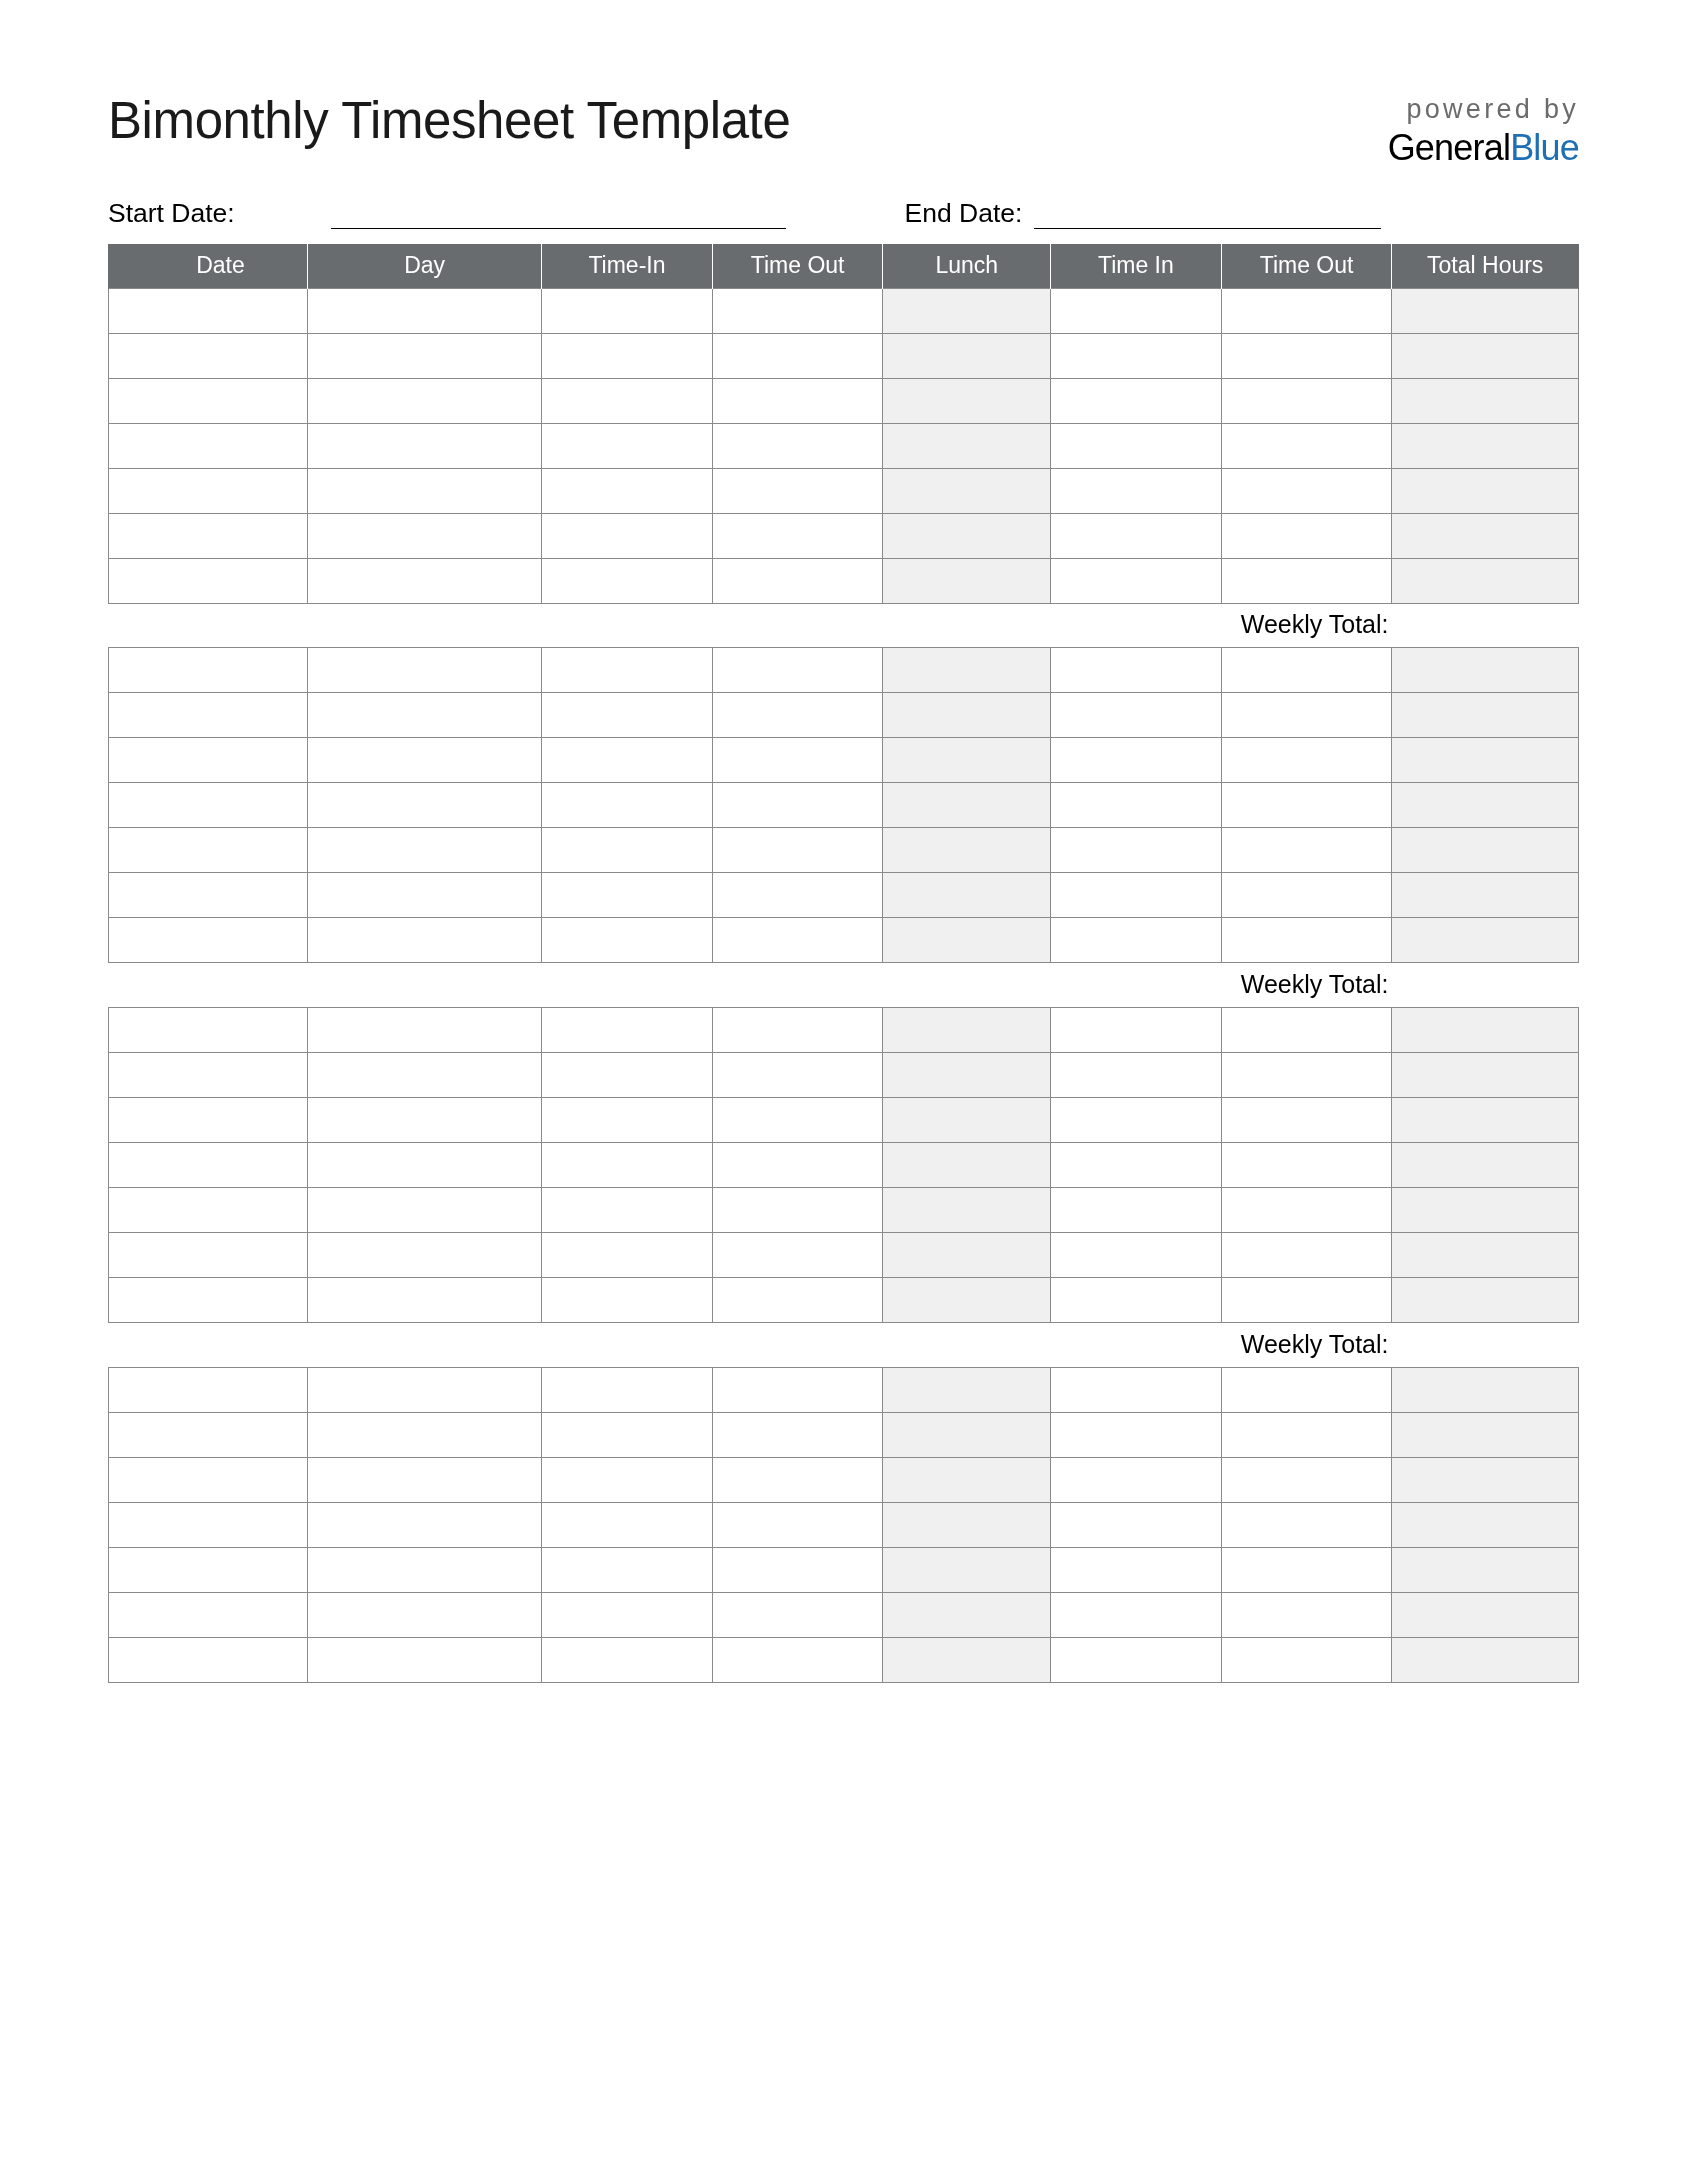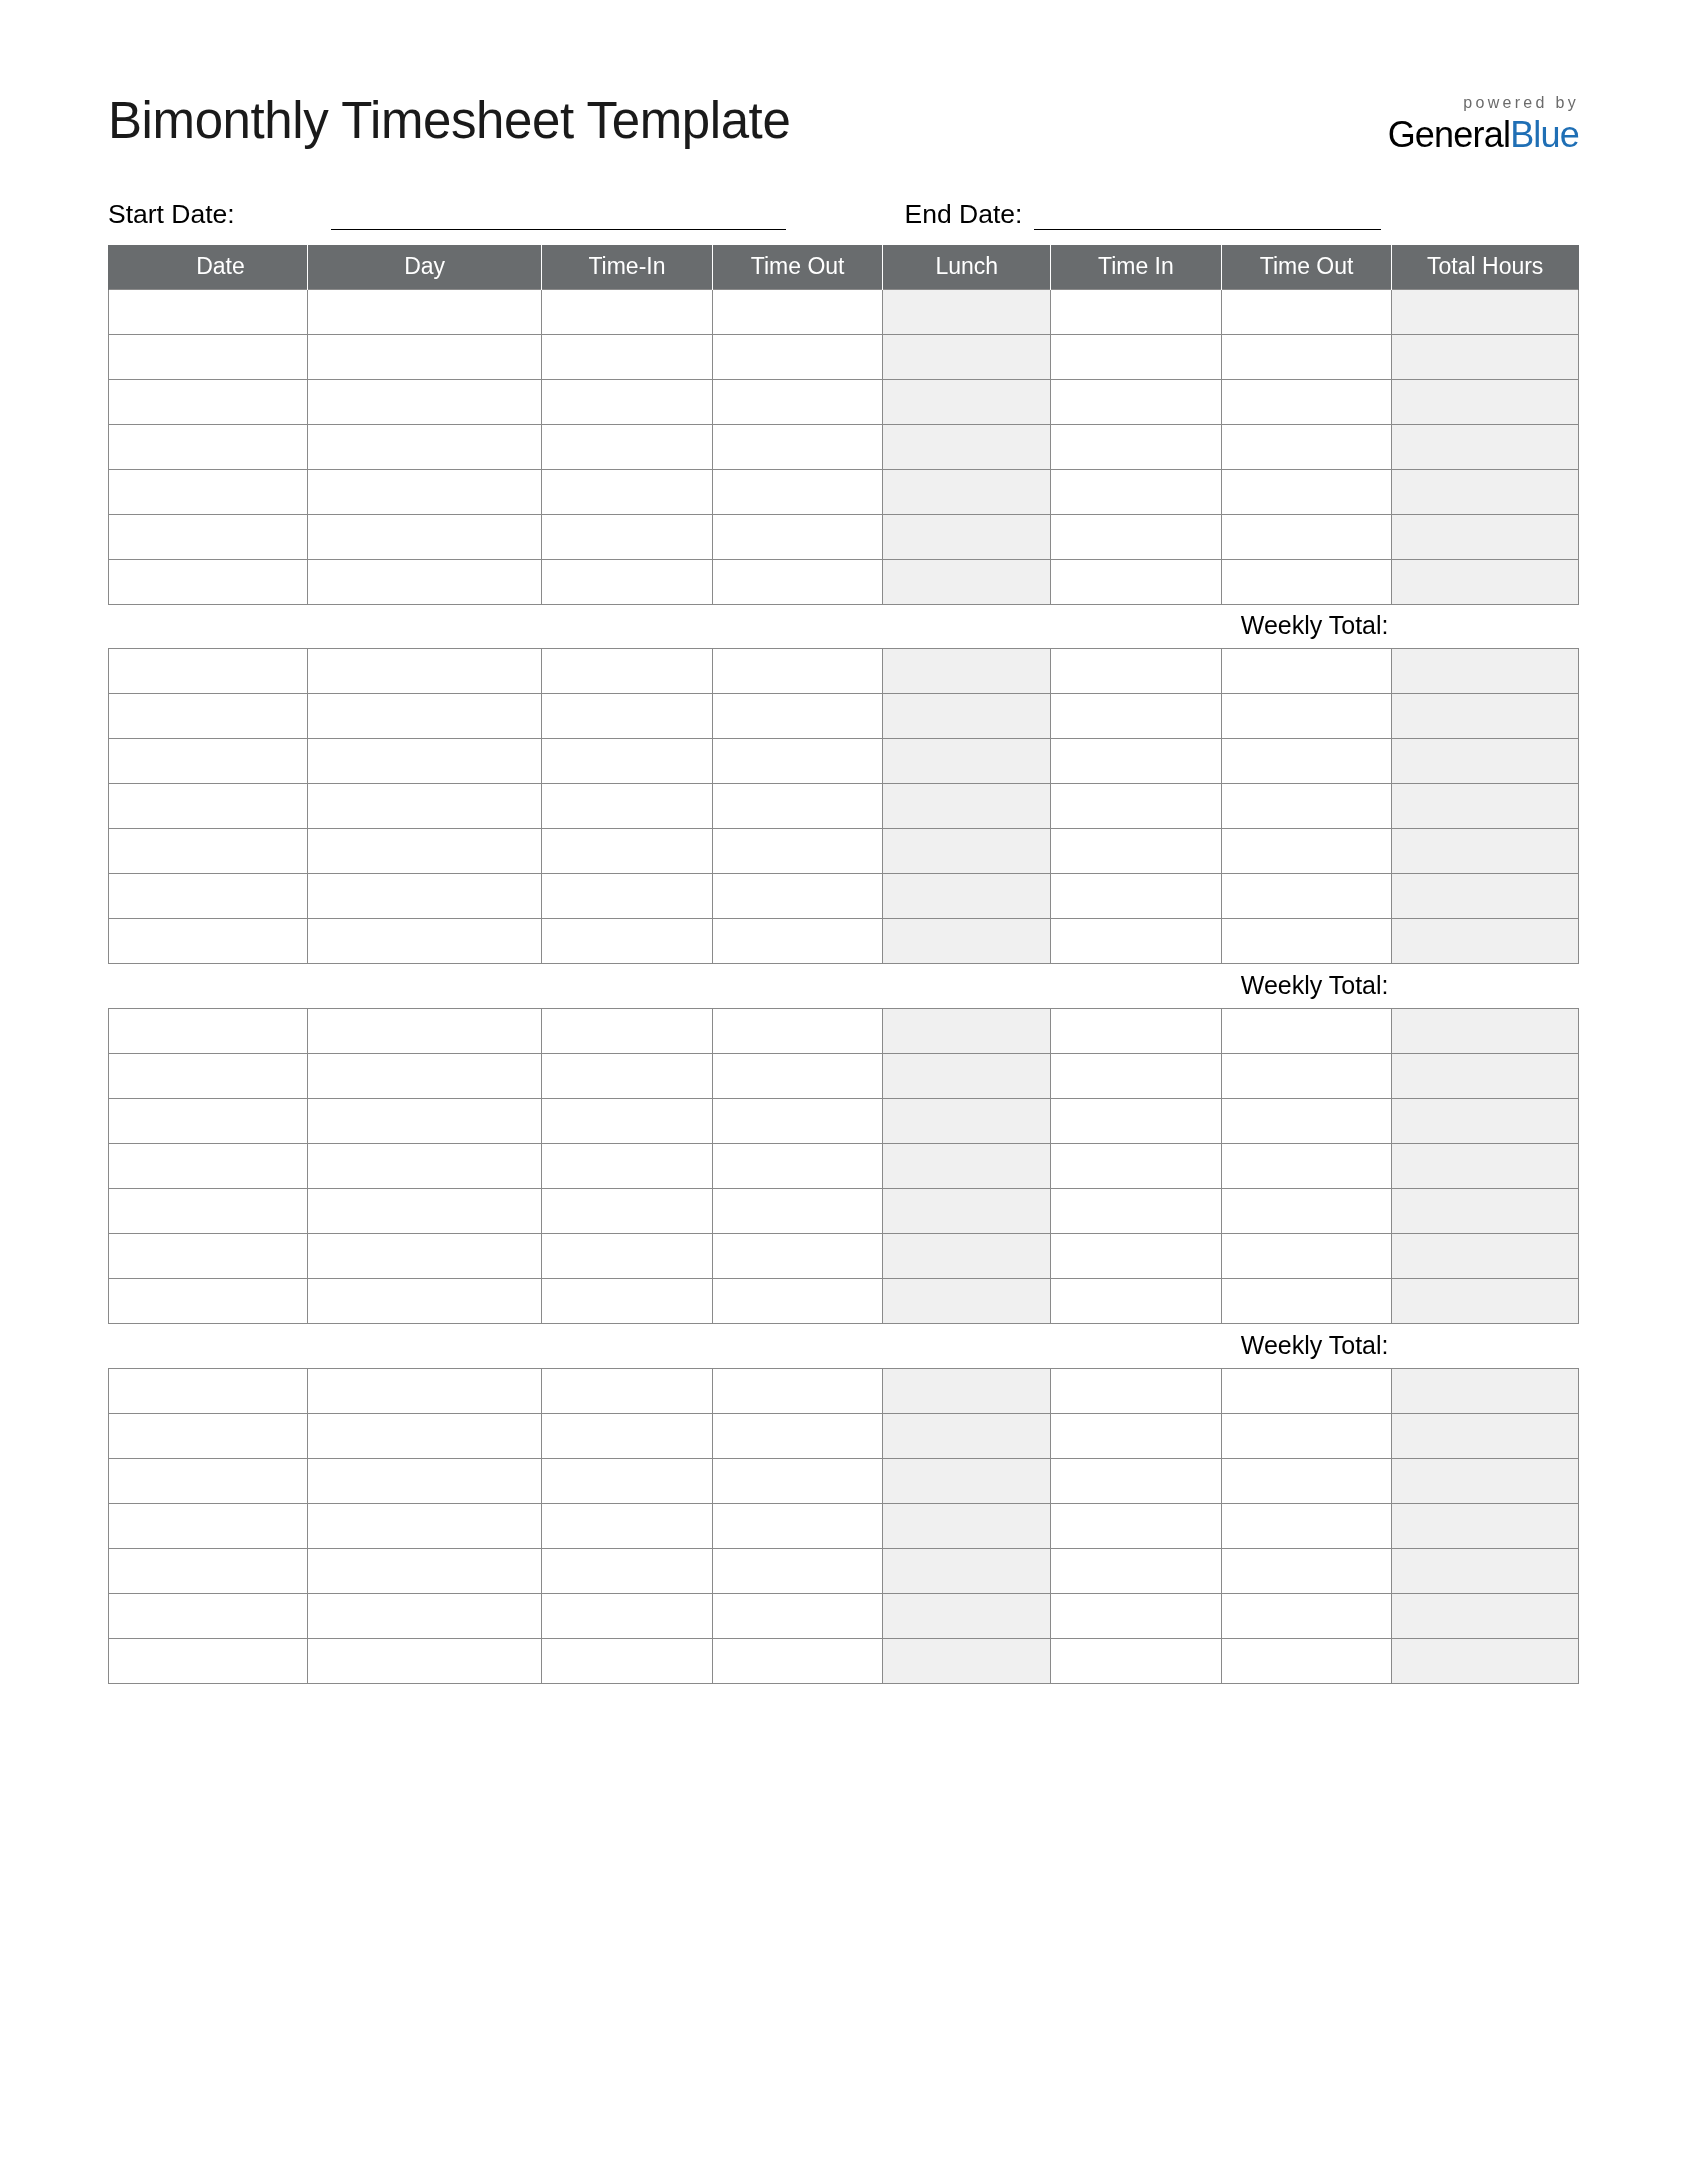--- a/index.html
+++ b/index.html
@@ -8,34 +8,34 @@
     font-family: Arial, Helvetica, sans-serif;
     color: #000;
     width: 1687px;
     height: 2183px;
     padding: 91px 108px 66px 108px;
   }
   .header-row {
     display: flex;
     justify-content: space-between;
     align-items: flex-start;
-    margin-bottom: 36px;
+    margin-bottom: 22px;
   }
   .title {
     font-size: 51px;
     font-weight: 400;
     color: #1a1a1a;
     letter-spacing: -0.4px;
   }
   .logo-block {
     text-align: right;
     padding-top: 3.3px;
   }
   .powered-by {
-    font-size: 16px;
+    font-size: 27px;
     color: #6b6b6b;
     letter-spacing: 3.3px;
     margin-bottom: 1.7px;
   }
   .logo-name {
     font-size: 36px;
     font-weight: 400;
     letter-spacing: -0.8px;
   }
   .logo-general { color: #000000; }

